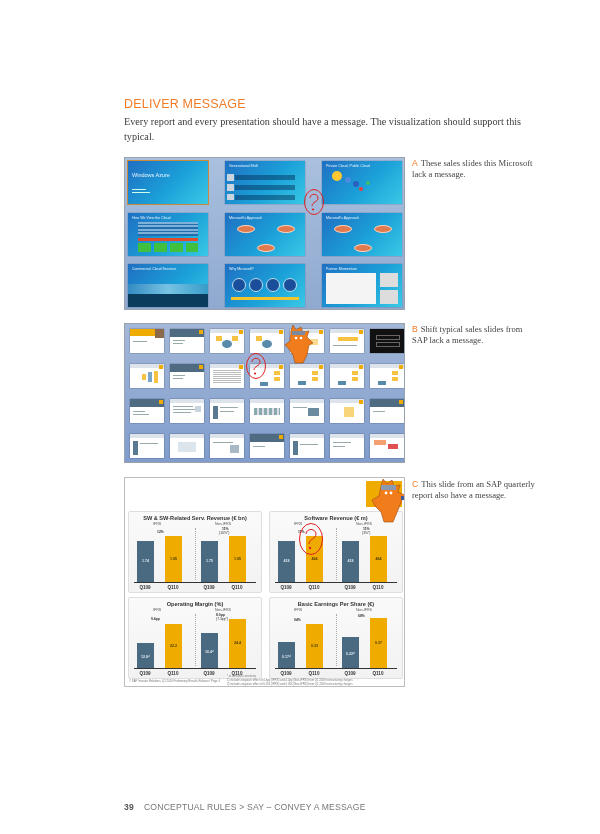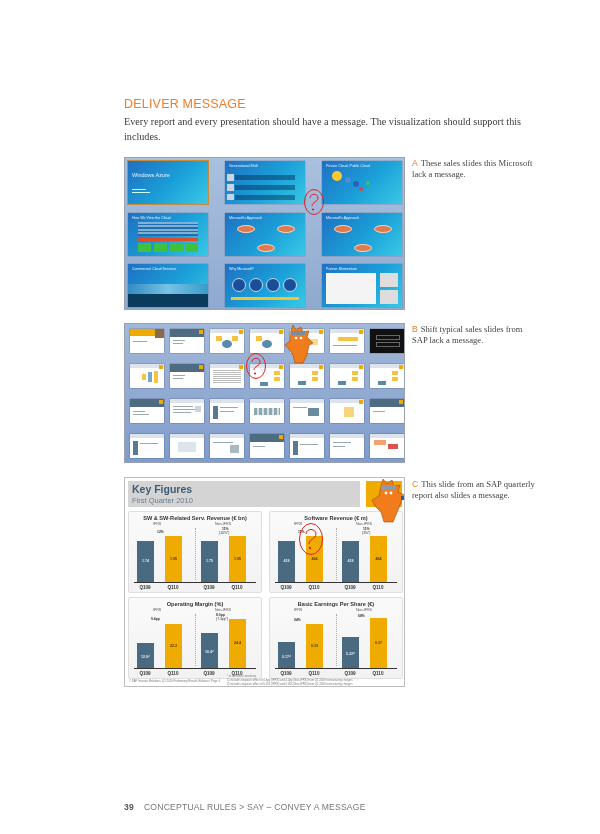--- a/index.html
+++ b/index.html
@@ -52,32 +52,32 @@
   .foot { position:absolute; font-family:"Liberation Sans", sans-serif; font-size:2.8px; color:#777; }
 
   .qmark { position:absolute; }
   .footer { position:absolute; left:124px; top:802px; font-family:"Liberation Sans", sans-serif; font-size:8.6px; color:#777; letter-spacing:0.2px; }
   .footer .pg { color:#555; font-weight:bold; margin-right:10px; }
 </style>
 </head>
 <body>
 
 <div class="heading">DELIVER MESSAGE</div>
-<div class="intro">Every report and every presentation should have a message. The visualization should support this includes.</div>
+<div class="intro">Every report and every presentation should have a message. The visualization should support this typical.</div>
 
 <div class="caption" style="top:158px;">
   <span class="letter">A</span><span>These sales slides this Microsoft lack a message.</span>
 </div>
 
 <div class="caption" style="top:324px;">
   <span class="letter">B</span><span>Shift typical sales slides from SAP lack a message.</span>
 </div>
 
 <div class="caption" style="top:479px;">
-  <span class="letter">C</span><span>This slide from an SAP quarterly report also slides a message.</span>
+  <span class="letter">C</span><span>This slide from an SAP quarterly report also have a message.</span>
 </div>
 
 <div class="panel" id="panelA">
   <div class="msslide sel" style="left:3px;top:3px;">
     <span class="t big">Windows Azure</span>
     <div style="position:absolute;left:4px;top:28px;width:14px;height:1px;background:#cfe;"></div>
     <div style="position:absolute;left:4px;top:31px;width:18px;height:1px;background:#cfe;"></div>
   </div>
   <div class="msslide" style="left:100px;top:3px;">
     <span class="t">Generational Shift</span>
@@ -312,24 +312,20 @@
   </svg>
 
   <svg class="qmark" style="left:120px;top:28px;" width="22" height="28" viewBox="0 0 22 28">
     <ellipse cx="11" cy="14" rx="9.5" ry="12.5" fill="none" stroke="#e02020" stroke-width="1"></ellipse>
     <path d="M7 10 C7 5, 15 5, 15 10 C15 14, 9 14, 9 18" fill="none" stroke="#e02020" stroke-width="1"></path>
     <circle cx="10" cy="21.5" r="1.1" fill="#e02020"></circle>
   </svg>
 </div>
 
 <div class="panel" id="panelC">
-  <div class="kf-head">
-    <div class="kf-title">Key Figures</div>
-    <div class="kf-sub">First Quarter 2010</div>
-  </div>
   <div class="kf-logo"></div>
 
   <div class="chartbox" style="left:3px;top:33px;">
     <div class="ct">SW &amp; SW-Related Serv. Revenue (€ bn)</div>
     <div class="grp" style="left:24px;">IFRS</div>
     <div class="grp" style="left:86px;">Non-IFRS</div>
     <div class="bar dark" style="left:8px;height:41px;">
         <span class="v">1.74</span>
       </div>
     <div class="bar gold" style="left:36px;height:46px;">

